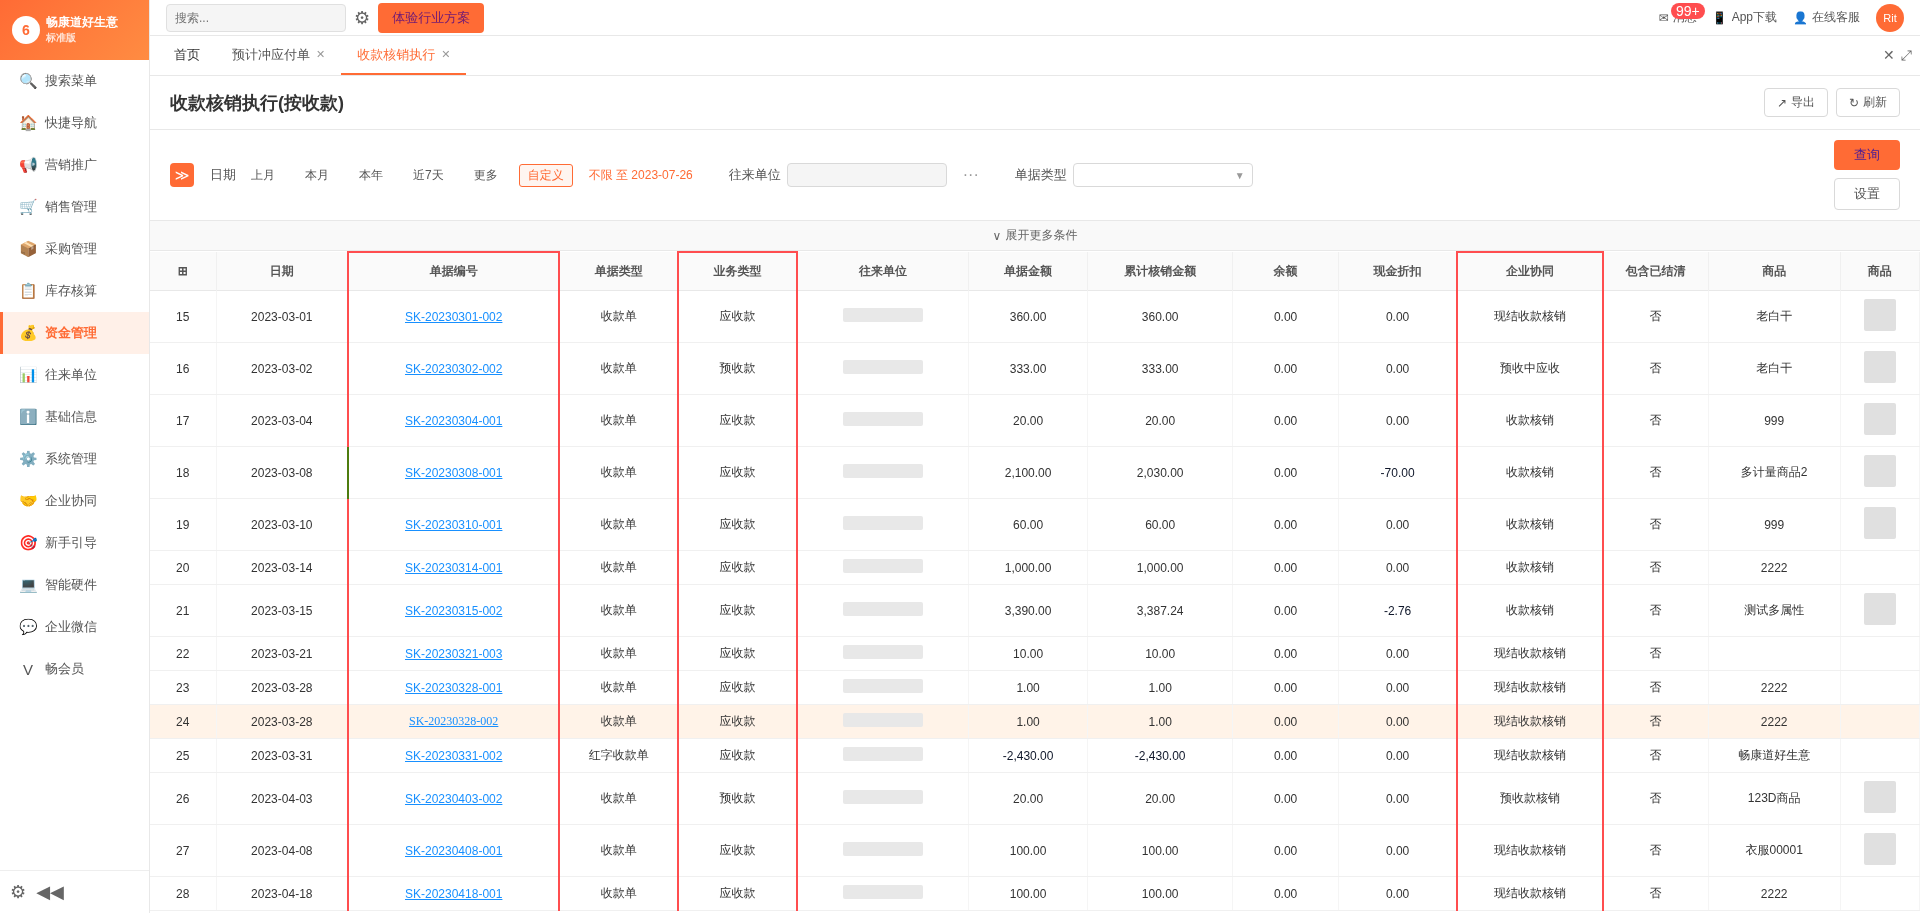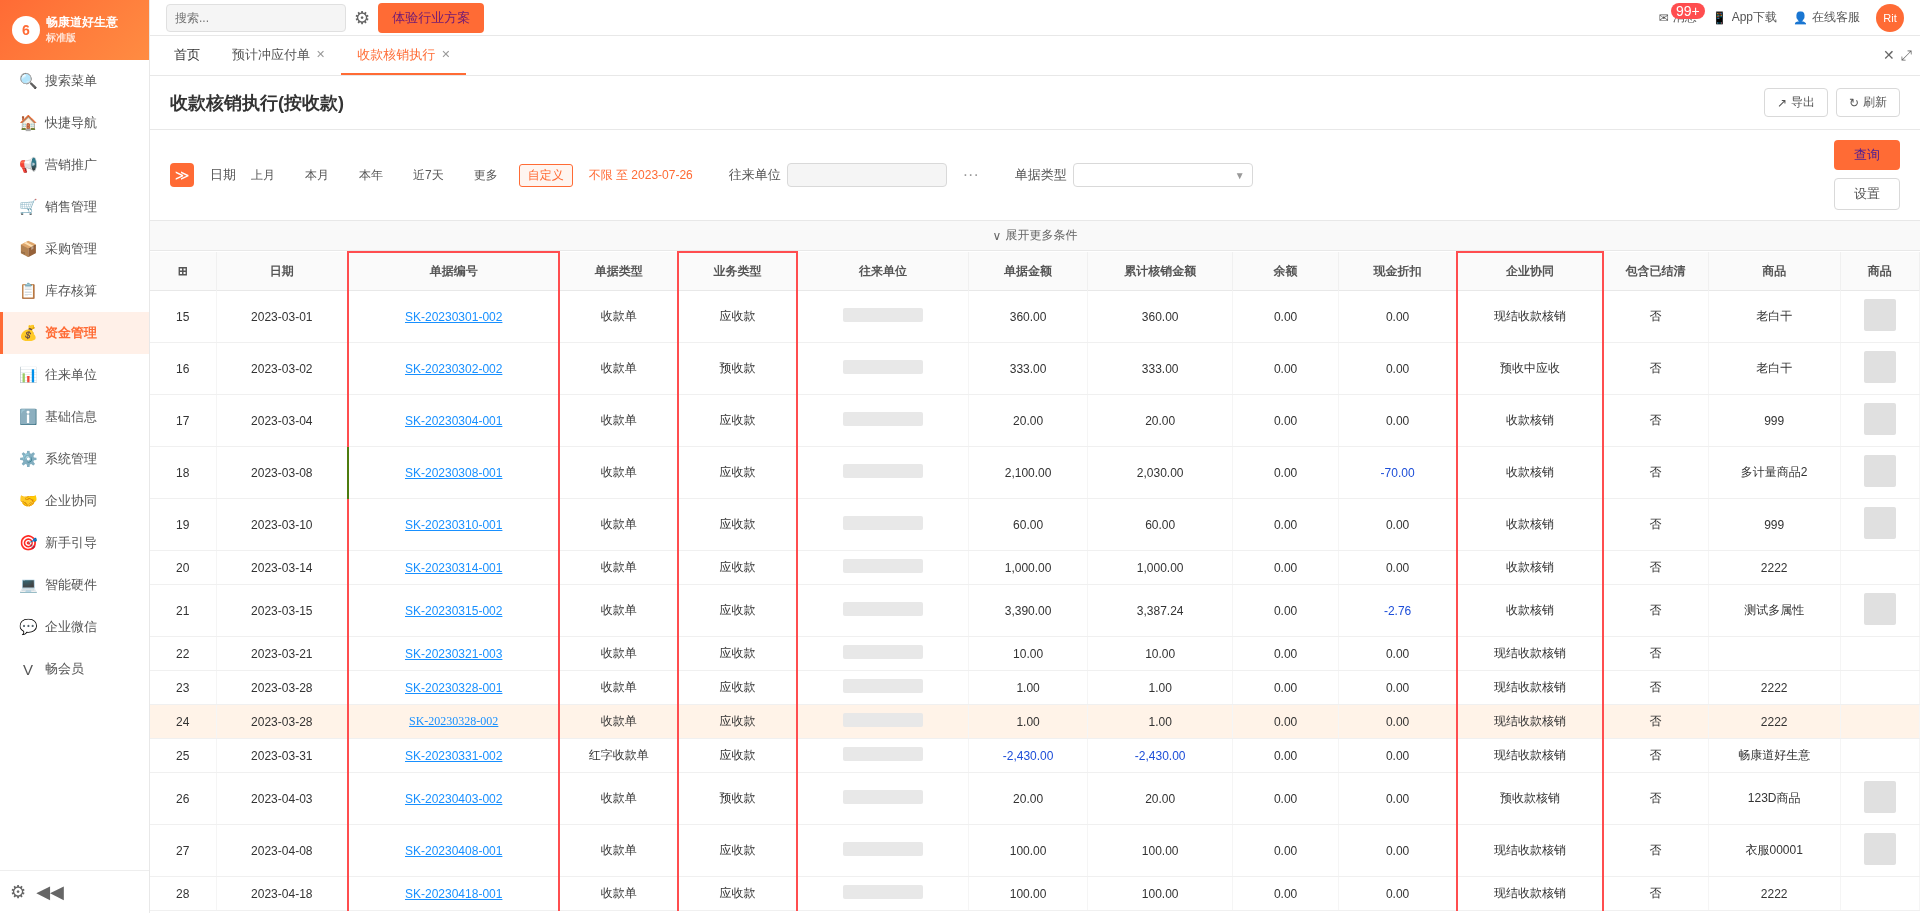--- a/index.html
+++ b/index.html
@@ -71,21 +71,21 @@
 
     
     .table-wrapper { flex: 1; overflow: auto; background: #fff; margin: 0; }
     table { width: 100%; border-collapse: collapse; font-size: 12px; }
     thead tr { background: #fafafa; border-bottom: 1px solid #e8e8e8; }
     th { padding: 10px 8px; text-align: center; color: #555; font-weight: 600; border-right: 1px solid #f0f0f0; white-space: nowrap; position: relative; }
     th:first-child { width: 40px; }
     td { padding: 8px 8px; text-align: center; border-bottom: 1px solid #f0f0f0; border-right: 1px solid #f5f5f5; color: #333; white-space: nowrap; }
     tr.highlighted td { background: #fff3e8; }
     .link { color: #1890ff; cursor: pointer; text-decoration: underline; }
-    .negative { color: #1d4ed8; text-align: center; }
+    .negative { color: #0f172a; text-align: center; }
     
     
     .table-wrapper::-webkit-scrollbar { height: 8px; width: 8px; }
     .table-wrapper::-webkit-scrollbar-track { background: #f0f0f0; }
     .table-wrapper::-webkit-scrollbar-thumb { background: #ccc; border-radius: 4px; }
   </style>
 </head>
 <body>
 
 <div class="app-wrapper">

